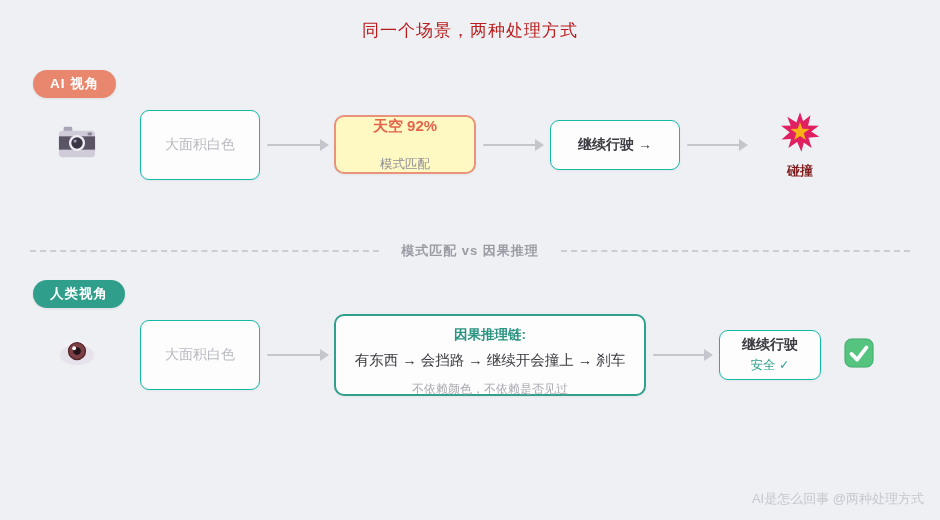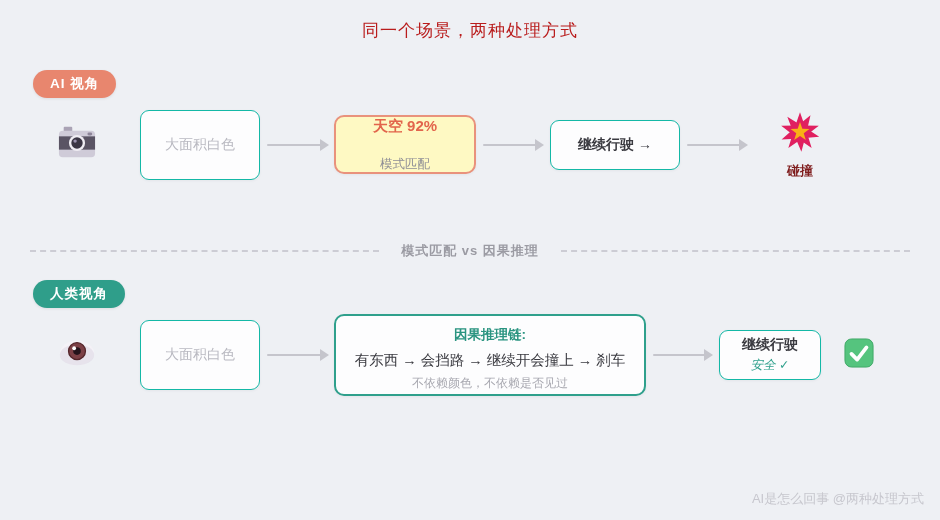--- a/index.html
+++ b/index.html
@@ -54,25 +54,25 @@
   .box-action1 .label { color: #3a3a40; font-size: 14px; font-weight: 700; }
 
   .box-reason {
     left: 334px; top: 314px; width: 312px; height: 82px;
     border: 2px solid #2fa08c; border-radius: 10px;
     align-items: center; justify-content: flex-start;
     padding: 10px 14px;
   }
   .box-reason .r-title { color: #2a9480; font-size: 13.5px; font-weight: bold; }
   .box-reason .r-chain { color: #3a3a40; font-size: 14.5px; margin-top: 7px; }
-  .box-reason .r-note  { color: #a8a8b0; font-size: 12px; margin-top: 5px; }
+  .box-reason .r-note  { color: #a8a8b0; font-size: 12px; margin-top: 11px; }
 
   .box-action2 { left: 719px; top: 330px; width: 102px; height: 50px; }
   .box-action2 .label { color: #3a3a40; font-size: 14px; font-weight: bold; }
-  .box-action2 .sub   { color: #2fa08c; font-size: 12.5px; margin-top: 3px; font-style: italic; }
+  .box-action2 .sub   { color: #2fa08c; font-size: 12.5px; margin-top: 3px; }
 
   .arrow {
     position: absolute; height: 2px; background: #c5c5cc; border-radius: 1px;
   }
   .arrow::after {
     content: ""; position: absolute; right: -8px; top: -5px;
     border-left: 9px solid #c5c5cc;
     border-top: 6px solid transparent;
     border-bottom: 6px solid transparent;
   }

